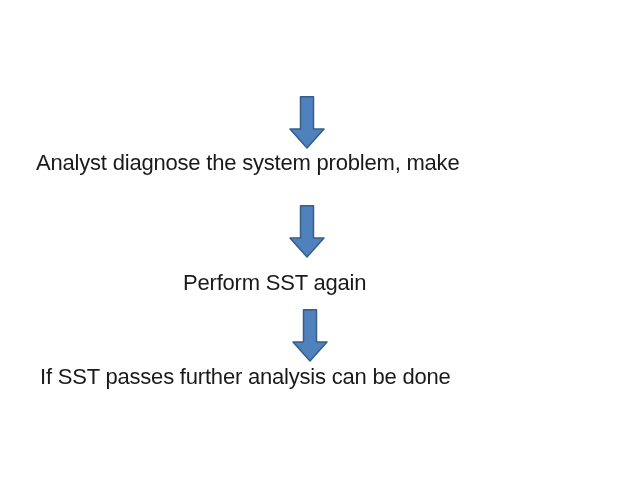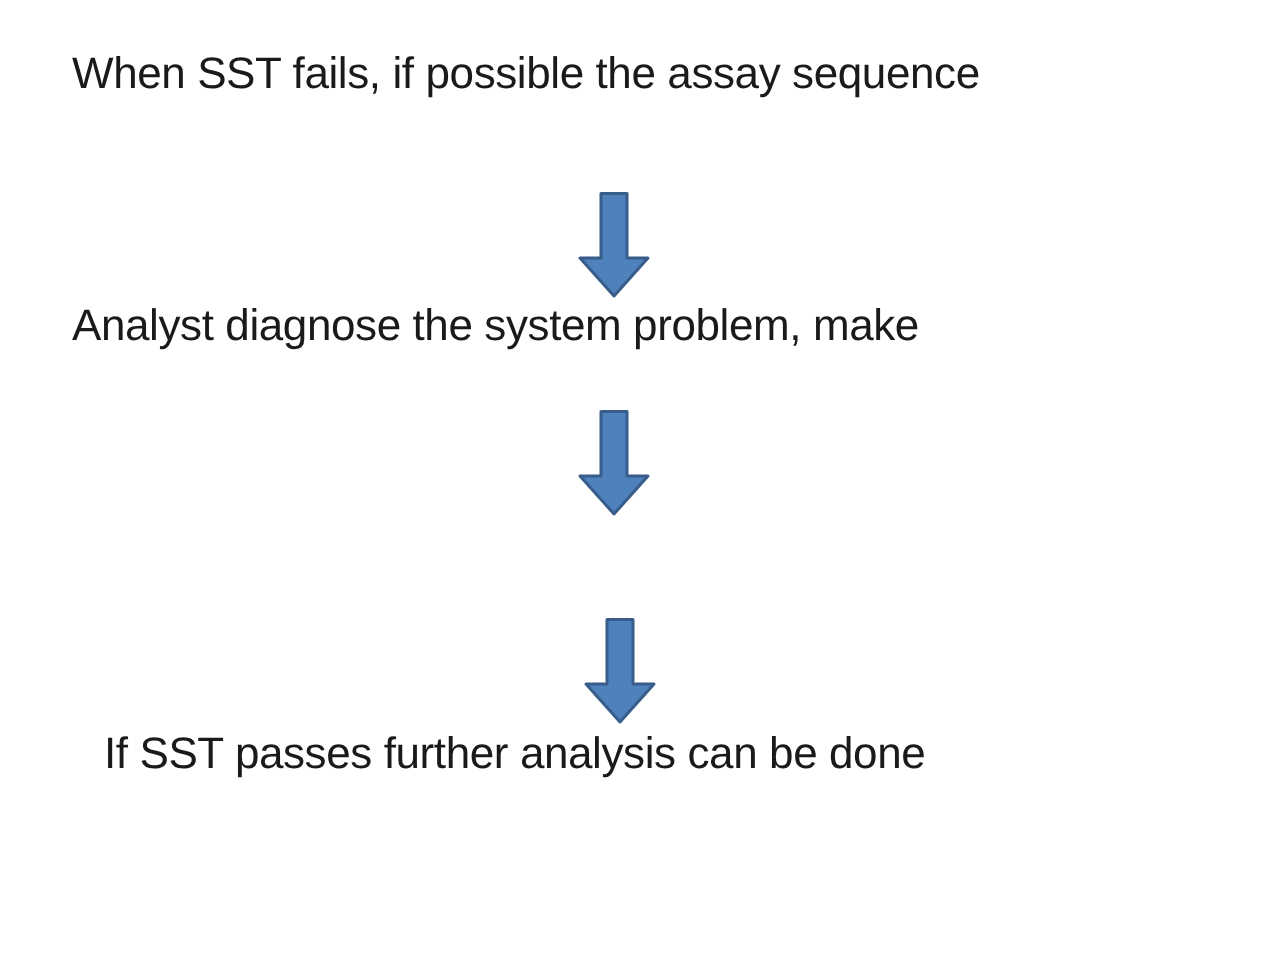--- a/index.html
+++ b/index.html
@@ -19,52 +19,54 @@
   .textblock {
     position: absolute;
     font-size: 22px;
     line-height: 29px;
     letter-spacing: -0.2px;
     white-space: nowrap;
   }
   .tb1 { left: 36px; top: 22px; }
   .tb2 { left: 36px; top: 148px; text-align: right; }
   .tb3 { left: 183px; top: 268px; }
-  .tb4 { left: 52px; top: 362px; }
+  .tb4 { left: 40px; top: 362px; }
   .arrow {
     position: absolute;
     width: 36px;
     height: 53px;
     display: block;
   }
   .a1 { left: 289px; top: 96px; }
   .a2 { left: 289px; top: 205px; }
   .a3 { left: 292px; top: 309px; }
 </style>
 </head>
 <body>
 
 <div class="slide">
 
   <div class="textblock tb1">
-    <div>When SST fails, if possible the assay sequence</div>
   </div>
 
   <svg class="arrow a1" viewBox="0 0 36 53" aria-hidden="true">
     <path d="M11.5,0.75 L24.5,0.75 L24.5,33 L35,33 L18,52 L1,33 L11.5,33 Z" fill="#4f81bd" stroke="#385d8a" stroke-width="1.5" stroke-linejoin="round"></path>
   </svg>
 
   <div class="textblock tb2">
     <div>Analyst diagnose the system problem, make</div>
   </div>
 
   <svg class="arrow a2" viewBox="0 0 36 53" aria-hidden="true">
     <path d="M11.5,0.75 L24.5,0.75 L24.5,33 L35,33 L18,52 L1,33 L11.5,33 Z" fill="#4f81bd" stroke="#385d8a" stroke-width="1.5" stroke-linejoin="round"></path>
   </svg>
 
+  <div class="textblock tb3">
+    <div>Perform SST again</div>
+  </div>
 
   <svg class="arrow a3" viewBox="0 0 36 53" aria-hidden="true">
     <path d="M11.5,0.75 L24.5,0.75 L24.5,33 L35,33 L18,52 L1,33 L11.5,33 Z" fill="#4f81bd" stroke="#385d8a" stroke-width="1.5" stroke-linejoin="round"></path>
   </svg>
 
   <div class="textblock tb4">
     <div>If SST passes further analysis can be done</div>
   </div>
 
 </div>

